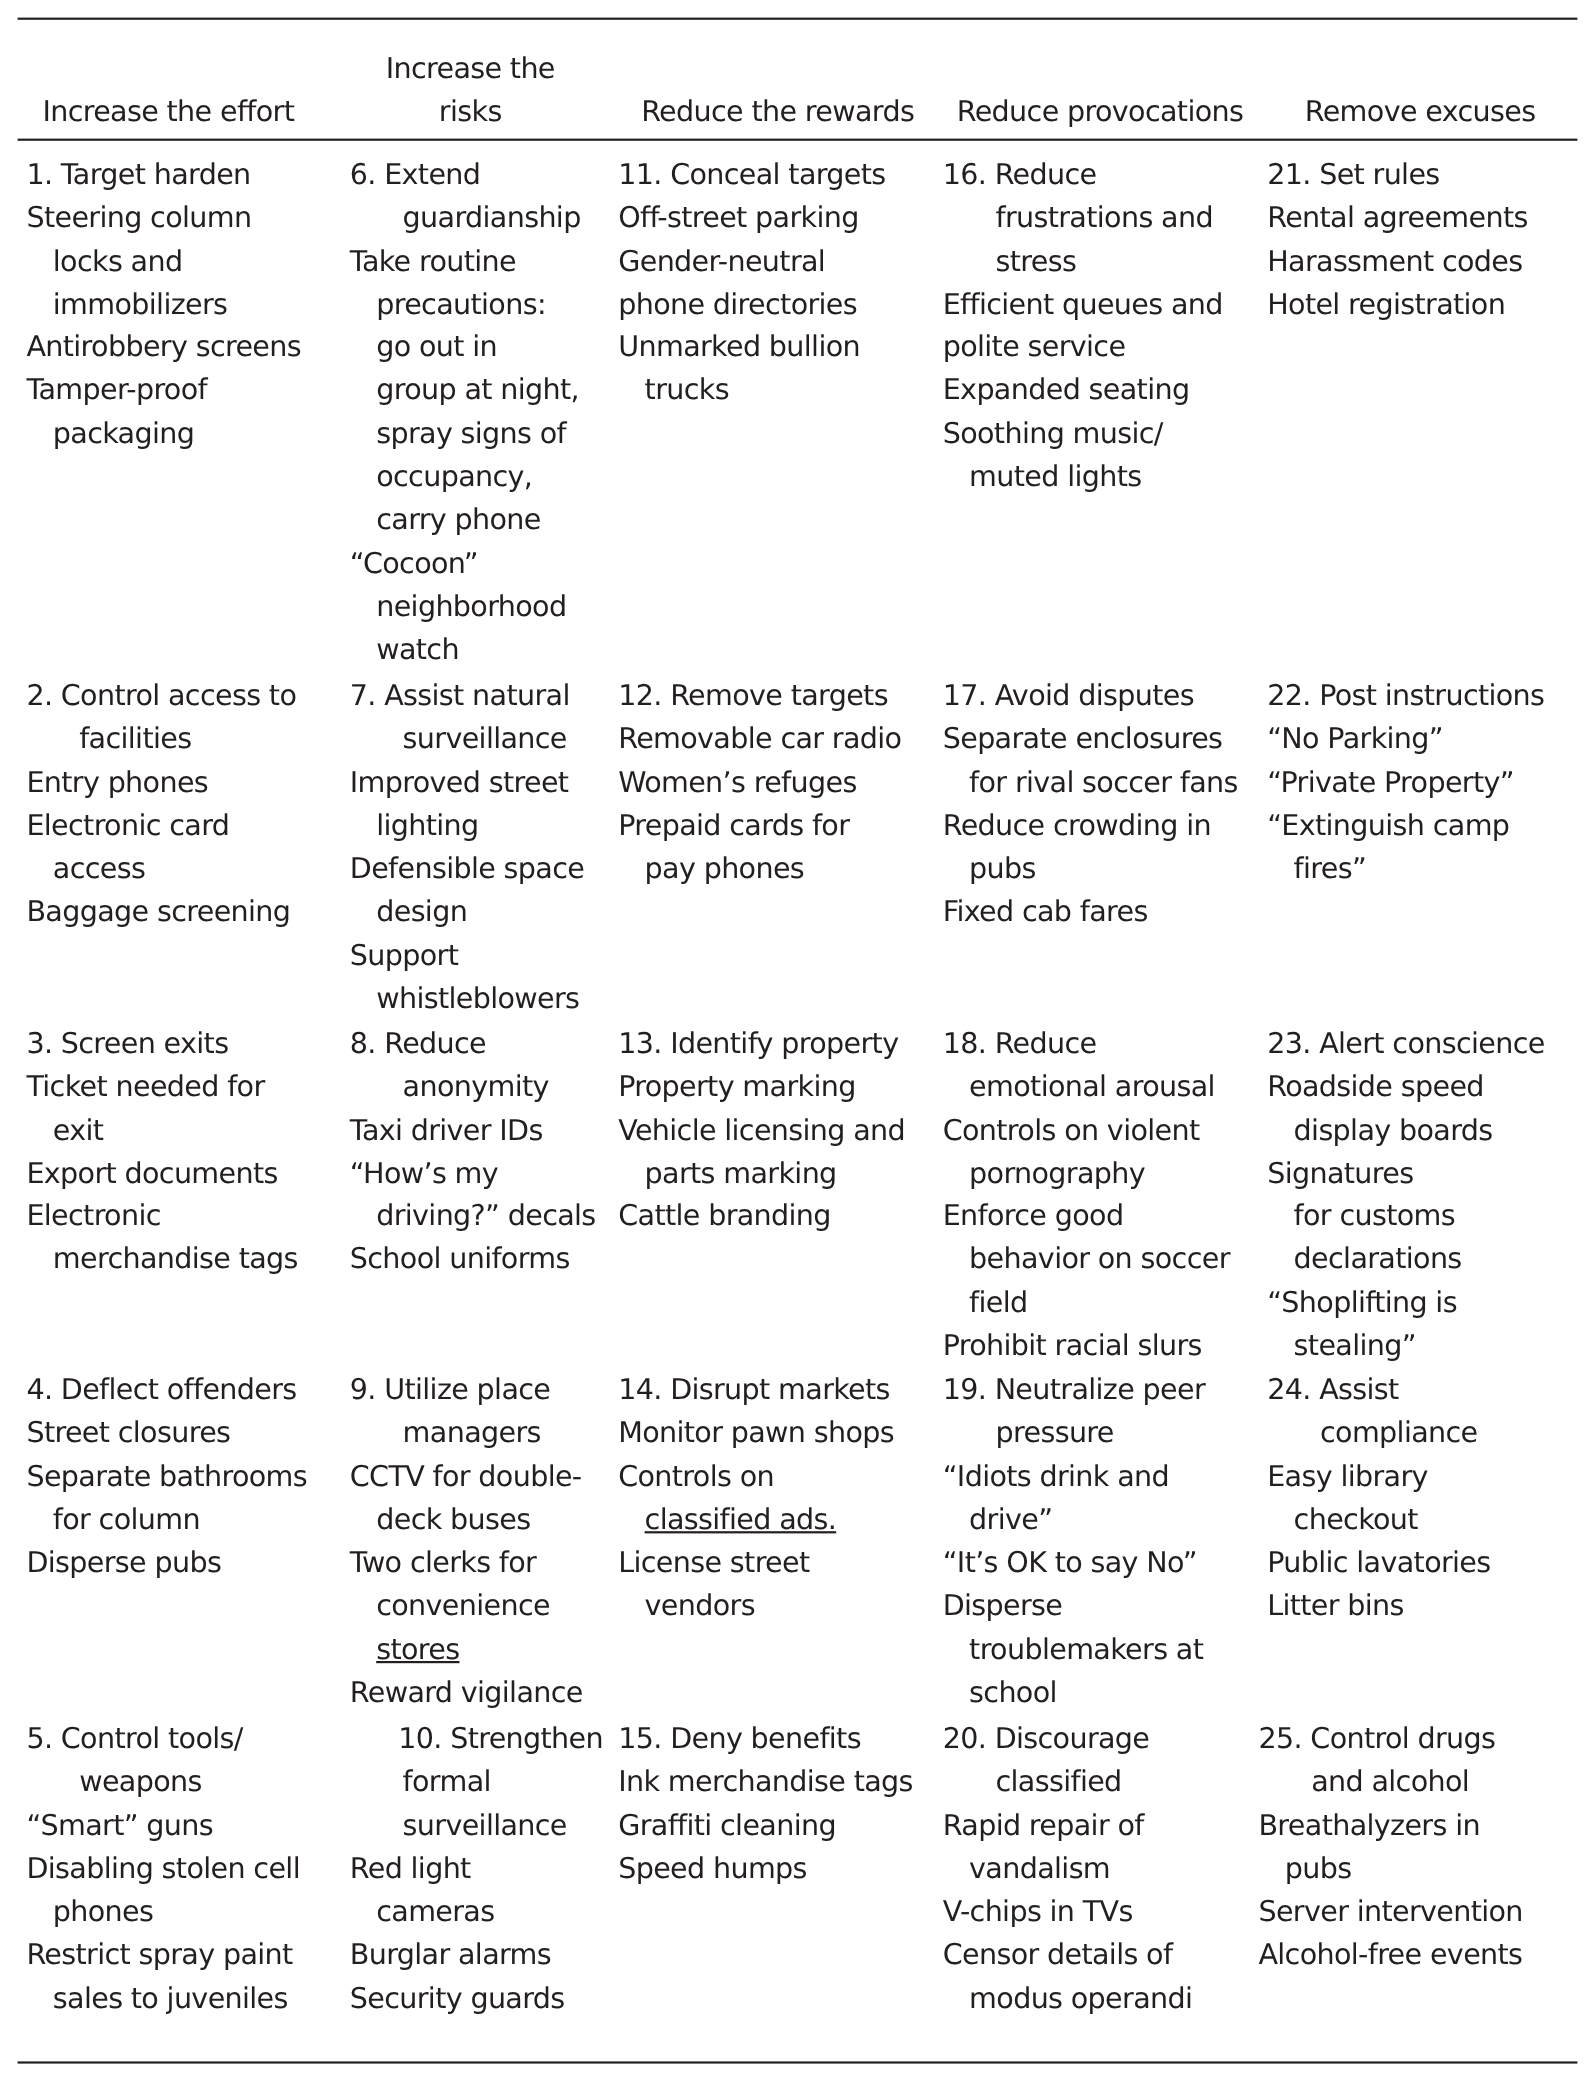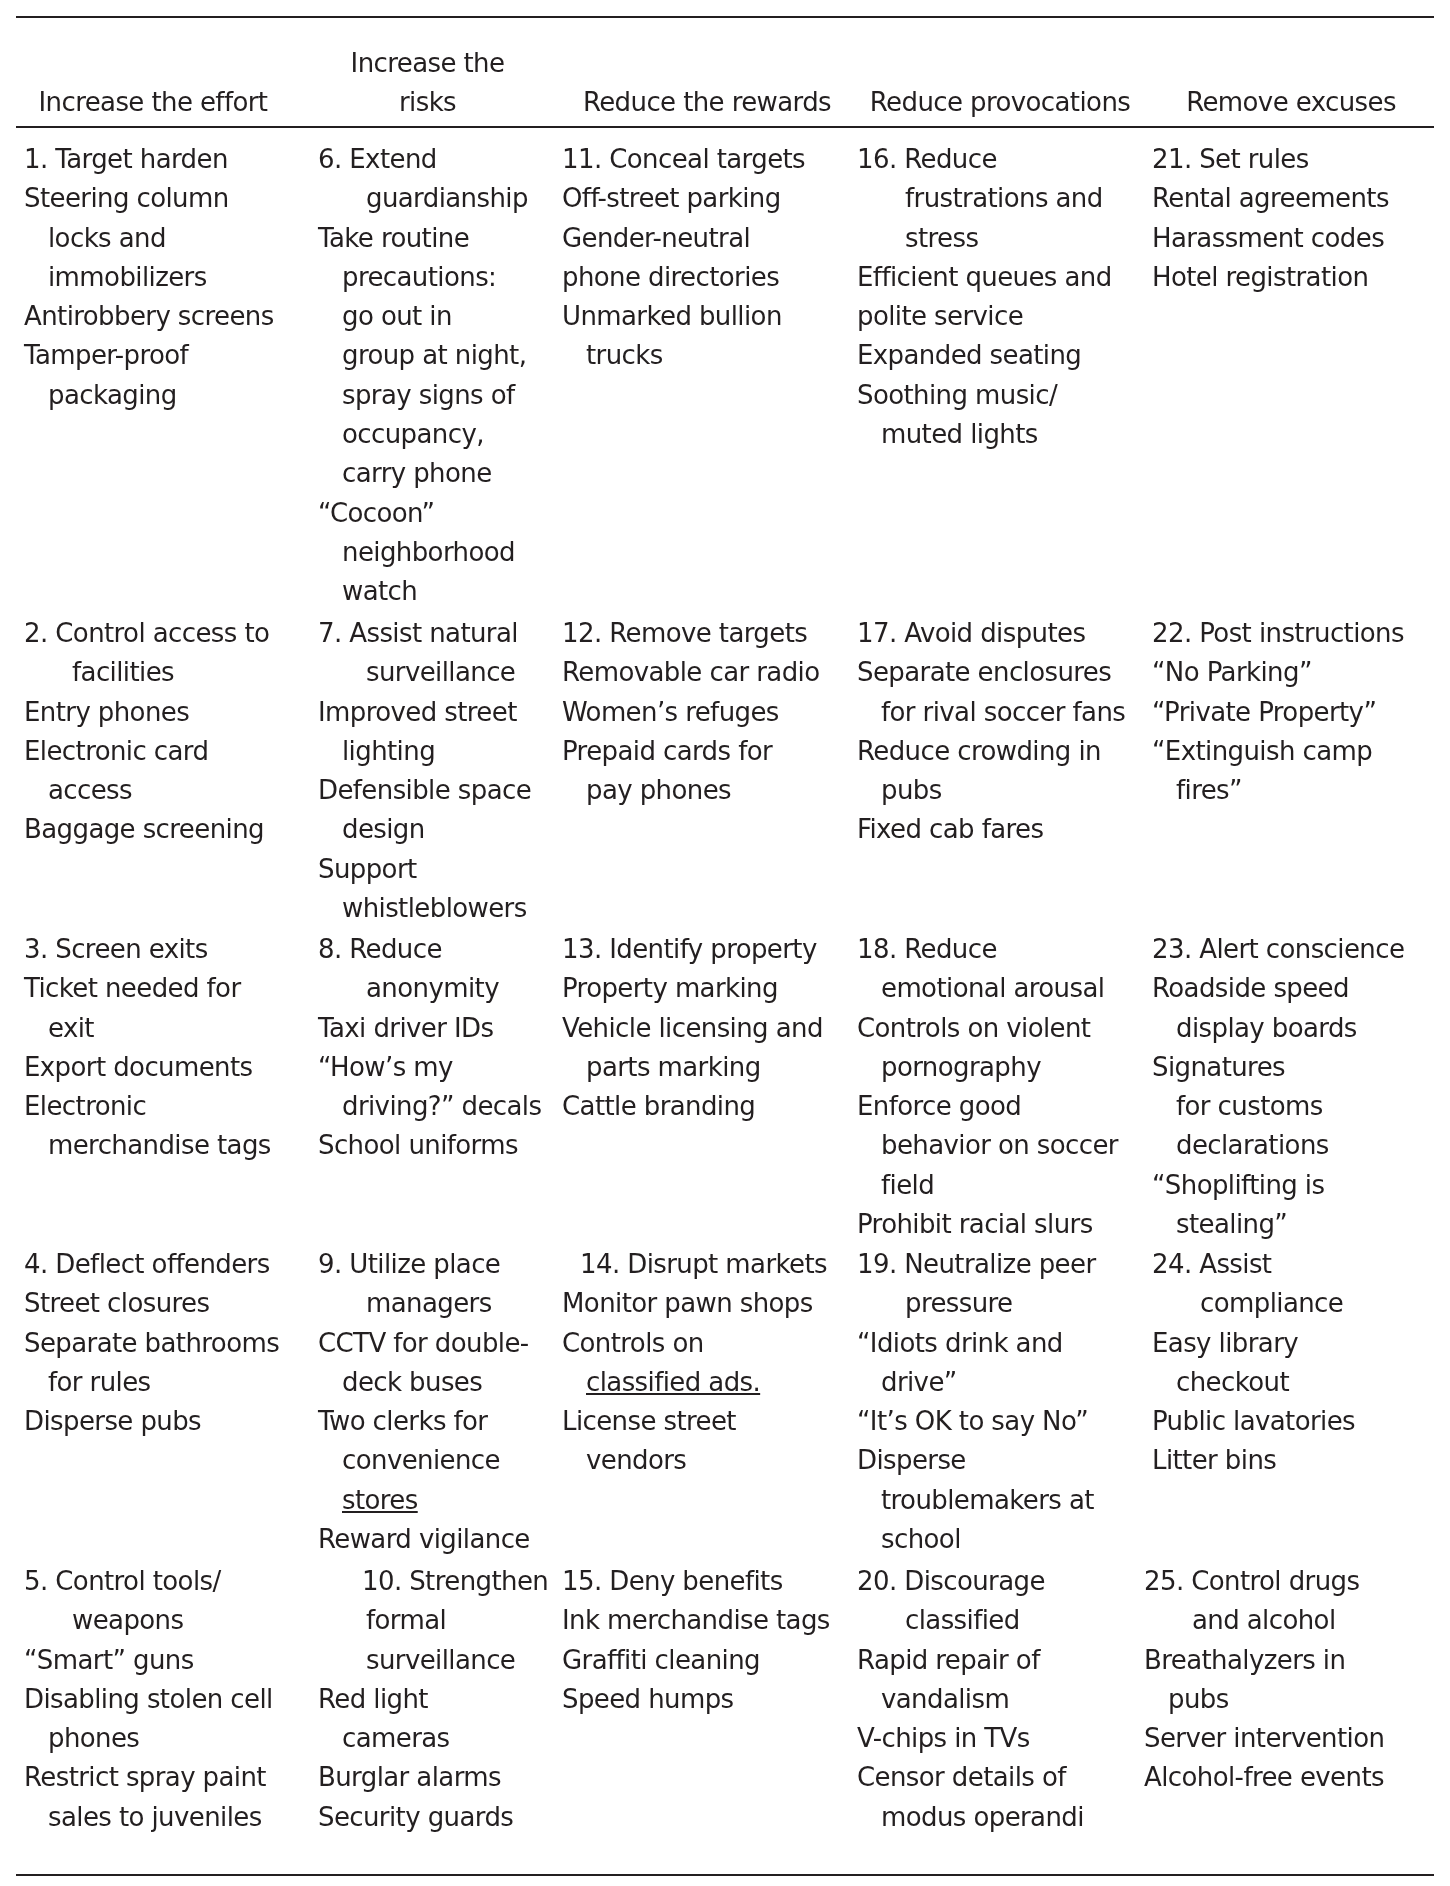--- a/index.html
+++ b/index.html
@@ -168,35 +168,35 @@
         <span class="line" style="padding-left: 0px;">Signatures</span>
         <span class="line" style="padding-left: 24px;">for customs</span>
         <span class="line" style="padding-left: 24px;">declarations</span>
         <span class="line" style="padding-left: 0px;">“Shoplifting is</span>
         <span class="line" style="padding-left: 24px;">stealing”</span>
       </div>
       <div class="cell" style="left: 24px; top: 1245px;">
         <span class="line" style="padding-left: 0px;">4. Deflect offenders</span>
         <span class="line" style="padding-left: 0px;">Street closures</span>
         <span class="line" style="padding-left: 0px;">Separate bathrooms</span>
-        <span class="line" style="padding-left: 24px;">for rules</span>
+        <span class="line" style="padding-left: 24px;">for column</span>
         <span class="line" style="padding-left: 0px;">Disperse pubs</span>
       </div>
       <div class="cell" style="left: 318px; top: 1245px;">
         <span class="line" style="padding-left: 0px;">9. Utilize place</span>
         <span class="line" style="padding-left: 48px;">managers</span>
         <span class="line" style="padding-left: 0px;">CCTV for double-</span>
         <span class="line" style="padding-left: 24px;">deck buses</span>
         <span class="line" style="padding-left: 0px;">Two clerks for</span>
         <span class="line" style="padding-left: 24px;">convenience</span>
         <span class="line" style="padding-left: 24px; text-decoration: underline;">stores</span>
         <span class="line" style="padding-left: 0px;">Reward vigilance</span>
       </div>
       <div class="cell" style="left: 562px; top: 1245px;">
-        <span class="line" style="padding-left: 0px; margin-left: 18px;">14. Disrupt markets</span>
+        <span class="line" style="padding-left: 0px;">14. Disrupt markets</span>
         <span class="line" style="padding-left: 0px;">Monitor pawn shops</span>
         <span class="line" style="padding-left: 0px;">Controls on</span>
         <span class="line" style="padding-left: 24px; text-decoration: underline;">classified ads.</span>
         <span class="line" style="padding-left: 0px;">License street</span>
         <span class="line" style="padding-left: 24px;">vendors</span>
       </div>
       <div class="cell" style="left: 857px; top: 1245px;">
         <span class="line" style="padding-left: 0px;">19. Neutralize peer</span>
         <span class="line" style="padding-left: 48px;">pressure</span>
         <span class="line" style="padding-left: 0px;">“Idiots drink and</span>

